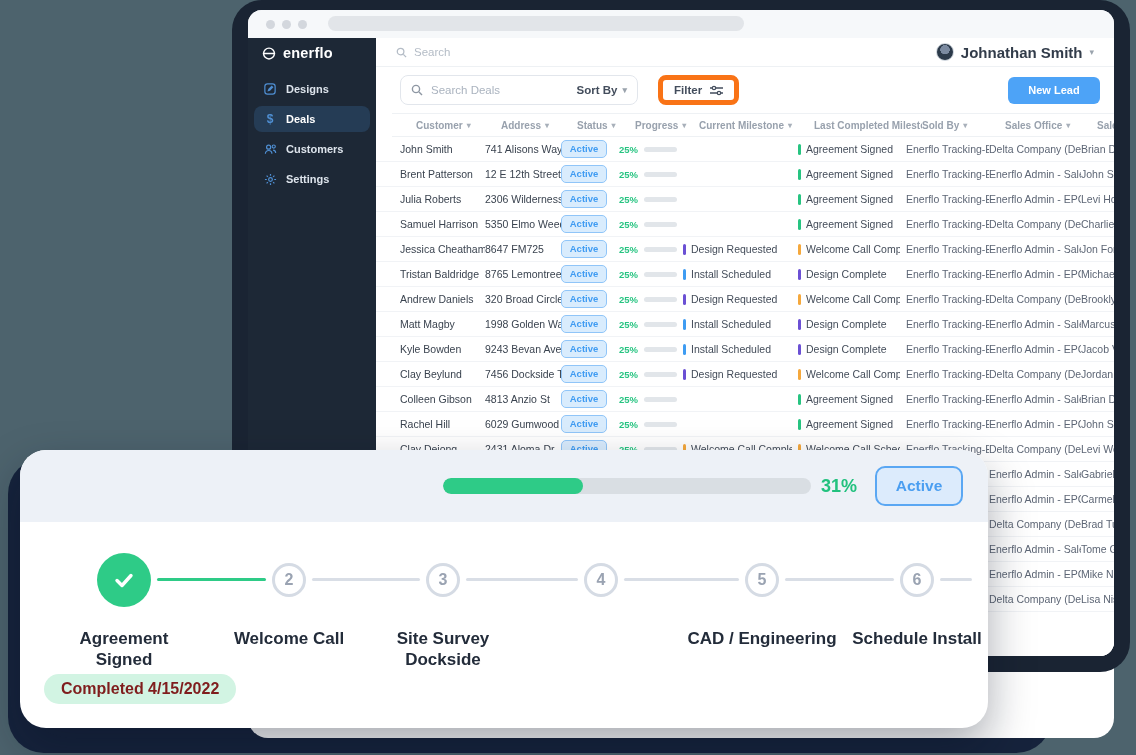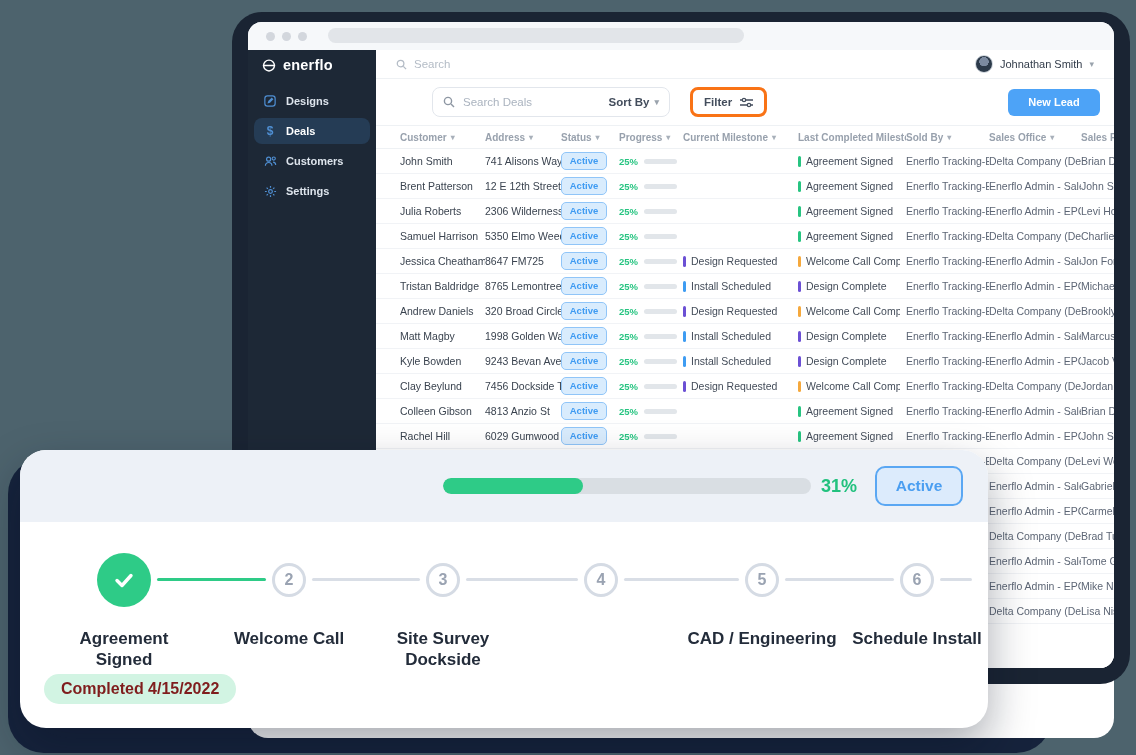--- a/index.html
+++ b/index.html
@@ -5,21 +5,21 @@
   * { margin:0; padding:0; box-sizing:border-box; }
   html,body { width:1136px; height:755px; font-family:"Liberation Sans", sans-serif; }
   .canvas { position:relative; width:1136px; height:755px; background:#4d636d; overflow:hidden; }
 
   
   .card-backing { position:absolute; left:8px; top:458px; width:1044px; height:295px; background:#16233c; border-radius:36px; }
   
   .window-backing { position:absolute; left:248px; top:14px; width:866px; height:724px; background:#ffffff; border-radius:20px; }
 
   
-  .frame { position:absolute; left:232px; top:12px; width:898px; height:672px; background:#1a2433; border-radius:30px; }
+  .frame { position:absolute; left:232px; top:0; width:898px; height:672px; background:#1a2433; border-radius:30px; }
   .window { position:absolute; left:16px; top:10px; width:866px; height:646px; background:#fff; border-radius:14px; overflow:hidden; }
 
   .chrome { position:relative; height:28px; background:#f6f8fa; }
   .dots { position:absolute; left:18px; top:10px; display:flex; gap:7px; }
   .dot { width:9px; height:9px; border-radius:50%; background:#d3d7dd; }
   .urlbar { position:absolute; left:80px; top:6px; width:416px; height:15px; border-radius:8px; background:#e2e5e9; }
 
   .app { position:absolute; left:0; top:28px; right:0; bottom:0; background:#fff; }
 
   
@@ -29,36 +29,36 @@
   .nav { margin-top:8px; padding:0 6px; }
   .nav-item { display:flex; align-items:center; gap:9px; height:26px; padding-left:9px; border-radius:8px; margin-bottom:4px; color:#dde4ec; font-size:11px; font-weight:600; }
   .nav-item.active { background:#253c55; color:#ffffff; }
   .nav-ico { width:14px; height:14px; display:flex; align-items:center; justify-content:center; color:#4f8fd3; font-weight:700; }
 
   
   .topbar { position:absolute; left:128px; right:0; top:0; height:29px; background:#fff; border-bottom:1px solid #eef1f4; display:flex; align-items:center; padding:0 20px; }
   .tsearch { display:flex; align-items:center; gap:7px; color:#b4bcc6; font-size:11.5px; }
   .user { margin-left:auto; display:flex; align-items:center; gap:7px; }
   .avatar { width:18px; height:18px; border-radius:50%; background:radial-gradient(circle at 50% 35%, #7b8aa0 0 35%, #2c3a4a 36%); border:1px solid #cfd6dd; }
-  .user-name { font-size:11px; font-weight:400; color:#323c4a; }
+  .user-name { font-size:15px; font-weight:700; color:#323c4a; }
   .chev { color:#9aa3ad; font-size:9px; }
 
   
   .main { position:absolute; left:128px; right:0; top:29px; bottom:0; background:#fff; overflow:hidden; }
   .controls { display:flex; align-items:center; height:46px; padding:0 14px 0 24px; }
   .page-title { font-size:17.5px; font-weight:800; color:#18273a; letter-spacing:-.2px; white-space:nowrap; }
-  .dealsearch { margin-left:32px; width:238px; height:30px; border:1px solid #e2e6ec; border-radius:8px; display:flex; align-items:center; padding:0 10px; gap:8px; background:#fff; }
+  .dealsearch { width:238px; height:30px; border:1px solid #e2e6ec; border-radius:8px; display:flex; align-items:center; padding:0 10px; gap:8px; background:#fff; }
   .dealsearch .ph { color:#aab3bf; font-size:11.5px; flex:1; }
   .sortby { display:flex; align-items:center; gap:5px; color:#434d5c; font-size:11.5px; font-weight:600; }
-  .filterbtn { margin-left:20px; height:30px; border:3px solid #f97316; border-radius:8px; display:flex; align-items:center; gap:8px; padding:0 11px; color:#434d5c; font-size:11.5px; font-weight:600; background:#fff; }
+  .filterbtn { margin-left:20px; height:30px; border:5px solid #f97316; border-radius:8px; display:flex; align-items:center; gap:8px; padding:0 11px; color:#434d5c; font-size:11.5px; font-weight:600; background:#fff; }
   .newlead { margin-left:auto; width:92px; height:27px; background:#4da3f7; color:#fff; font-size:11px; font-weight:700; border:none; border-radius:6px; display:flex; align-items:center; justify-content:center; }
 
   
   .grid-row { display:grid; grid-template-columns:85px 76px 58px 64px 115px 108px 83px 92px 1fr; align-items:center; padding-left:24px; }
-  .thead { height:24px; border-top:1px solid #eef1f4; border-bottom:1px solid #eef1f4; }
+  .thead { height:24px; border-top:1px solid #eef1f4; border-bottom:1px solid #eef1f4;margin-left:16px; }
   .th { display:flex; align-items:center; gap:4px; color:#98a1ad; font-size:10px; font-weight:600; white-space:nowrap; overflow:hidden; }
   .th .caret { color:#a8b0ba; font-size:8px; }
   .tr { height:25px; border-bottom:1px solid #f1f3f6; }
   .td { font-size:10.5px; color:#3a434f; white-space:nowrap; overflow:hidden; padding-right:6px; }
   .td.muted { color:#5d6675; }
   .pill { display:inline-block; width:46px; text-align:center; padding:2px 0 3px; background:#d9ecfd; border:1px solid #90c5f8; border-radius:5px; color:#3f9bf2; font-size:9.5px; font-weight:700; }
   .prog { display:flex; align-items:center; gap:6px; }
   .prog .pct { color:#27c481; font-size:9.5px; font-weight:700; }
   .prog .track { width:44px; height:5px; border-radius:3px; background:#e2e6ea; overflow:hidden; }
   .prog .fill { width:30%; height:100%; border-radius:3px; background:#27c481; }

